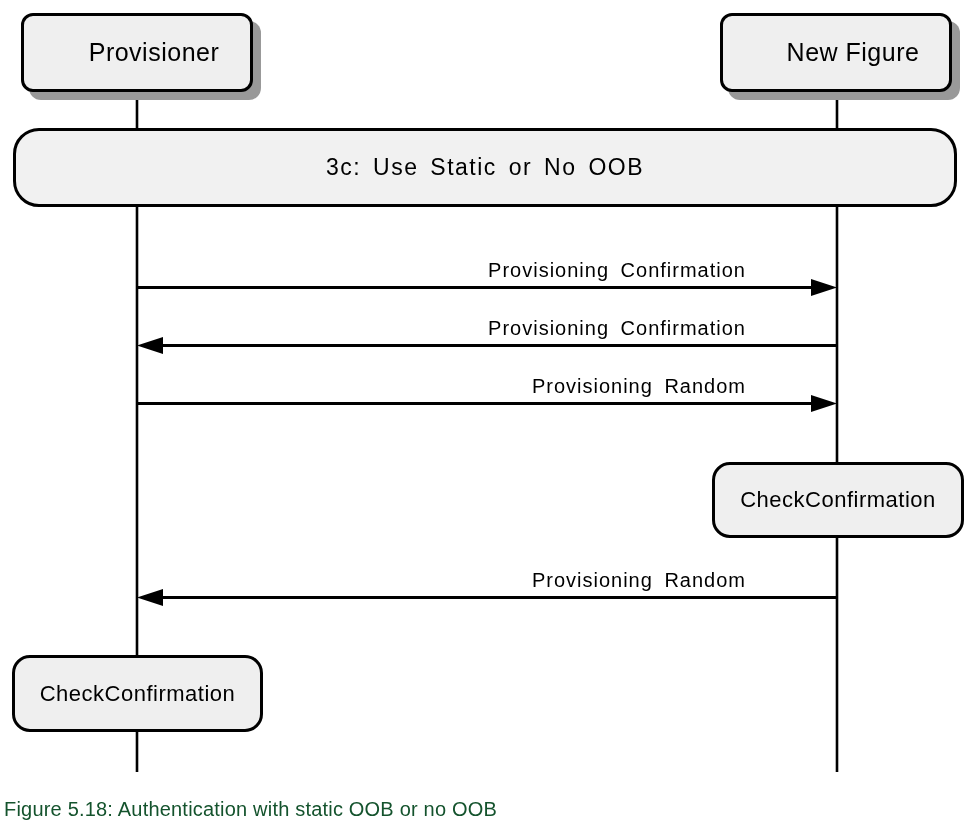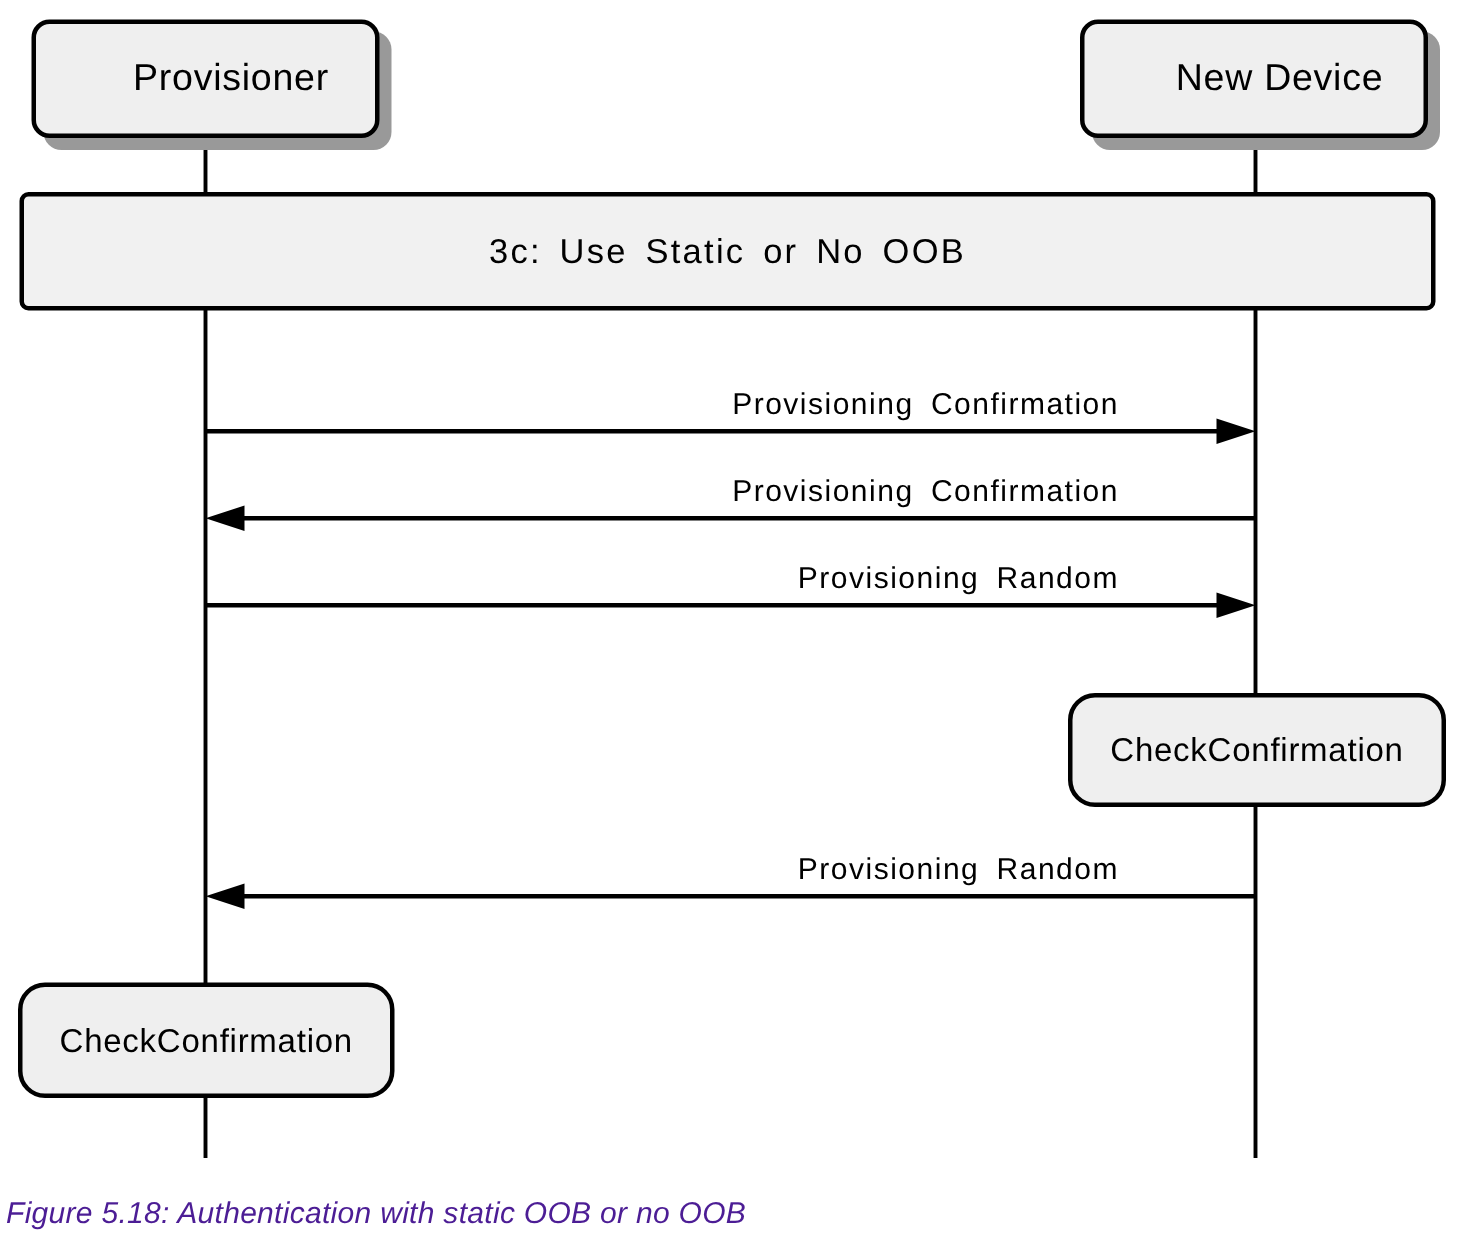--- a/index.html
+++ b/index.html
@@ -47,21 +47,21 @@
   
   .step-banner {
     position: absolute;
     left: 13px;
     top: 128px;
     width: 944px;
     height: 79px;
     box-sizing: border-box;
     background: #f1f1f1;
     border: 3px solid #000000;
-    border-radius: 6px;
+    border-radius: 26px;
     display: flex;
     align-items: center;
     justify-content: center;
     font-size: 23px;
     letter-spacing: 1.5px;
     word-spacing: 4px;
     z-index: 2;
   }
   
   .msg-label {
@@ -97,23 +97,22 @@
     z-index: 2;
   }
   .action-box.right-side { left: 712px; top: 462px; width: 252px; height: 76px; }
   .action-box.left-side  { left: 12px;  top: 655px; width: 251px; height: 77px; }
   
   .caption {
     position: absolute;
     left: 4px;
     top: 798px;
     font-size: 20px;
-    font-style: italic;
     letter-spacing: 0.2px;
-    color: #4c1d95;
+    color: #14532d;
     z-index: 3;
   }
 </style>
 </head>
 <body>
 
 <div class="canvas">
 
   <svg class="lines-layer" width="971" height="828" viewBox="0 0 971 828">
     <line x1="137" y1="92" x2="137" y2="772" stroke="#000" stroke-width="2.6"></line>
@@ -129,21 +128,21 @@
     <polygon points="837,403.5 811,395 811,412" fill="#000"></polygon>
 
     <line x1="161" y1="597.5" x2="837" y2="597.5" stroke="#000" stroke-width="3"></line>
     <polygon points="137,597.5 163,589 163,606" fill="#000"></polygon>
   </svg>
 
   <div class="actor-box left">
     <span>Provisioner</span>
   </div>
   <div class="actor-box right">
-    <span>New Device</span>
+    <span>New Figure</span>
   </div>
 
   <div class="step-banner">
     <span>3c: Use Static or No OOB</span>
   </div>
 
   <div class="msg-label m1">Provisioning Confirmation</div>
   <div class="msg-label m2">Provisioning Confirmation</div>
   <div class="msg-label m3">Provisioning Random</div>
   <div class="msg-label m4">Provisioning Random</div>

